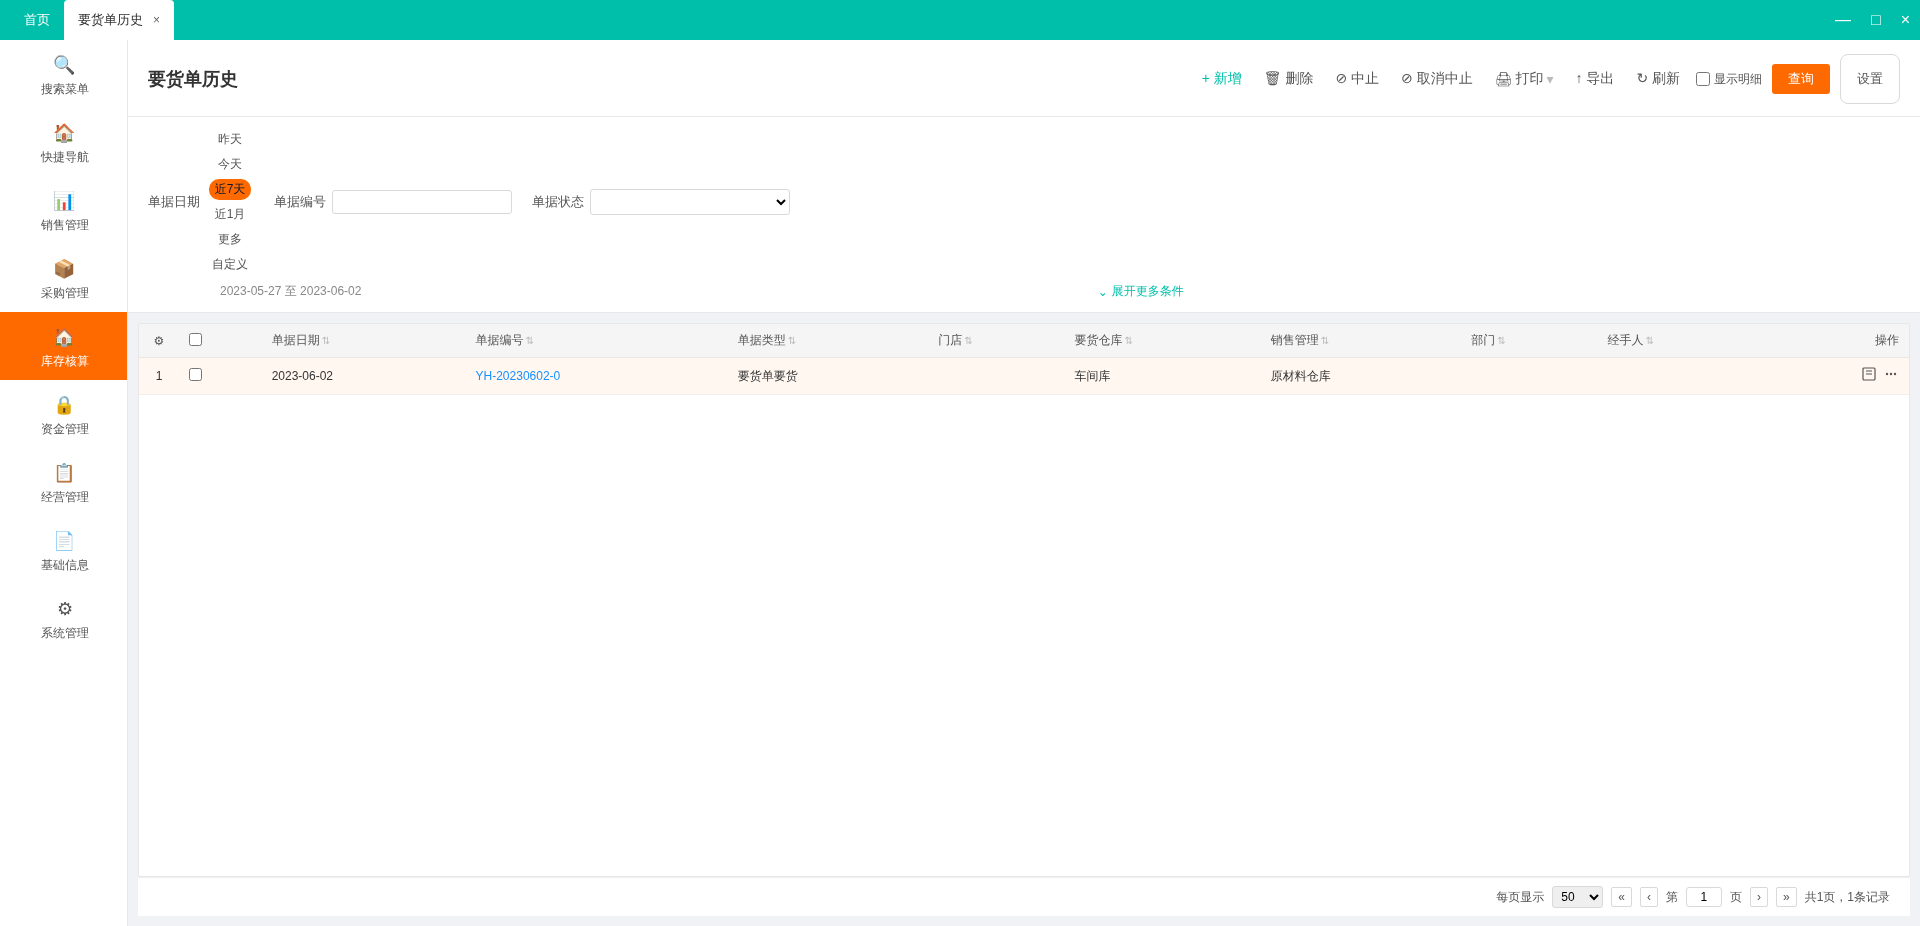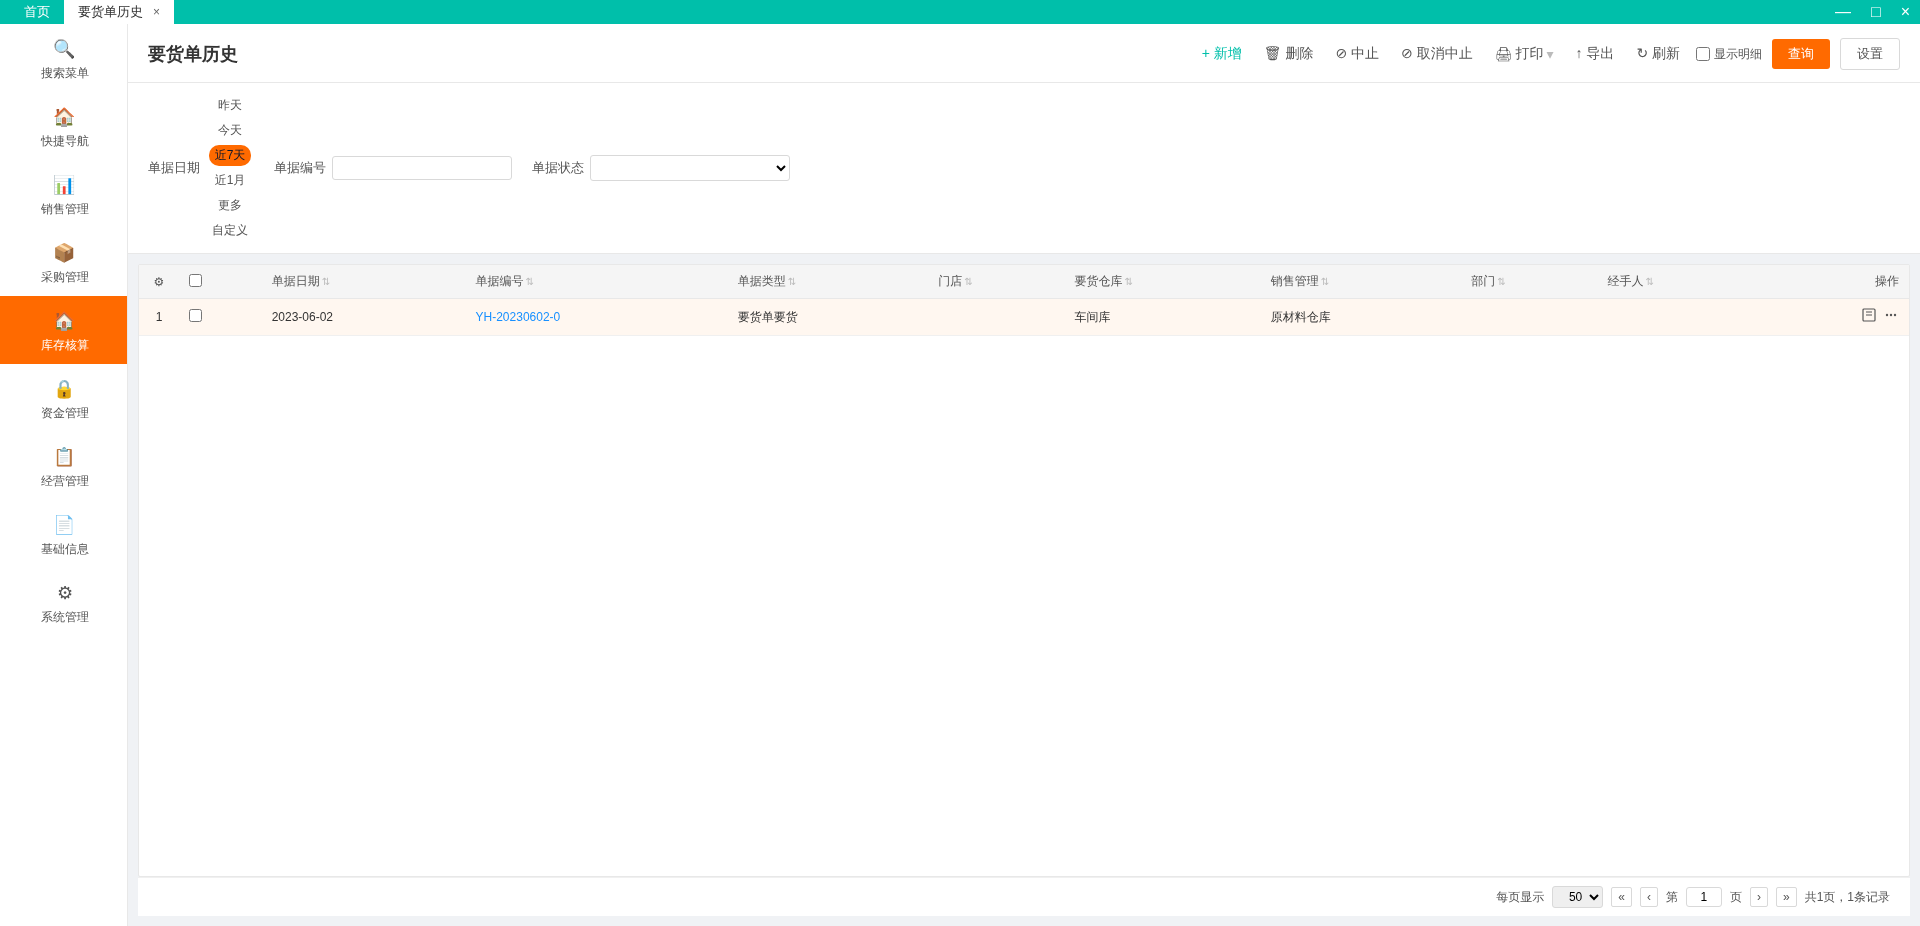--- a/index.html
+++ b/index.html
@@ -1,19 +1,19 @@
 <!DOCTYPE html>
 <html><head>
   <meta charset="utf-8">
   <style>
     * { box-sizing: border-box; margin: 0; padding: 0; }
     body { font-family: "Microsoft YaHei", Arial, sans-serif; font-size: 13px; color: #333; background: #f0f2f5; display: flex; flex-direction: column; height: 926px; overflow: hidden; }
 
     
-    .top-bar { height: 24px; background: #00bfaa; display: flex; align-items: center; padding: 0 10px; gap: 0; flex-shrink: 0; }
+    .top-bar { height: 40px; background: #00bfaa; display: flex; align-items: center; padding: 0 10px; gap: 0; flex-shrink: 0; }
     .top-bar-tab { padding: 0 14px; height: 40px; display: flex; align-items: center; color: #fff; font-size: 13px; cursor: pointer; gap: 6px; }
     .top-bar-tab.active { background: #fff; color: #333; border-radius: 4px 4px 0 0; }
     .top-bar-close { font-size: 12px; color: #666; cursor: pointer; margin-left: 4px; }
     .top-bar-spacer { flex: 1; }
     .top-bar-actions { display: flex; align-items: center; gap: 12px; color: #fff; font-size: 13px; }
     .top-bar-actions span { cursor: pointer; }
 
     
     .main-layout { display: flex; flex: 1; overflow: hidden; }
 
@@ -26,21 +26,21 @@
     
     .content { flex: 1; display: flex; flex-direction: column; overflow: hidden; background: #f0f2f5; padding: 0; }
 
     
     .page-header { background: #fff; padding: 14px 20px 0; border-bottom: 1px solid #e8e8e8; display: flex; align-items: center; justify-content: space-between; }
     .page-title { font-size: 18px; font-weight: bold; color: #333; padding-bottom: 12px; }
     .toolbar { display: flex; align-items: center; gap: 10px; padding-bottom: 12px; }
     .toolbar-btn { display: flex; align-items: center; gap: 3px; cursor: pointer; color: #555; font-size: 14px; padding: 4px 6px; }
     .toolbar-btn.new-btn { color: #00bfaa; }
     .btn-primary { background: #ff6a00; color: #fff; border: none; padding: 6px 16px; border-radius: 3px; cursor: pointer; font-size: 13px; }
-    .btn-secondary { background: #fff; color: #555; border: 1px solid #d9d9d9; padding: 6px 16px; border-radius: 3px; cursor: pointer; font-size: 13px; }
+    .btn-secondary { background: #fff; color: #555; border: 1px solid #d9d9d9; padding: 15px 16px; border-radius: 8px; cursor: pointer; font-size: 13px; }
     .show-detail-label { display: flex; align-items: center; gap: 4px; font-size: 12px; color: #555; }
     .checkbox-sm { width: 14px; height: 14px; }
 
     
     .filter-bar { background: #fff; padding: 12px 20px; border-bottom: 1px solid #e8e8e8; display: flex; flex-direction: column; gap: 8px; }
     .filter-row { display: flex; align-items: center; gap: 20px; flex-wrap: wrap; }
     .filter-item { display: flex; align-items: center; gap: 6px; }
     .filter-label { color: #555; font-size: 13px; white-space: nowrap; }
     .date-shortcuts { display: flex; gap: 4px; align-items: center; flex-direction: column; }
     .date-shortcut { padding: 2px 6px; cursor: pointer; color: #555; font-size: 12px; border-radius: 10px; }
@@ -61,21 +61,21 @@
     .col-sort { display: inline-flex; align-items: center; gap: 2px; cursor: pointer; }
     .sort-icon { color: #bbb; font-size: 10px; }
     .row-ops { display: flex; gap: 6px; align-items: center; }
     .row-op-btn { font-size: 16px; cursor: pointer; color: #555; }
 
     
     .footer-summary { background: #fff; border-top: 1px solid #e8e8e8; padding: 8px 20px; font-size: 12px; color: #555; margin: 0 10px; border-bottom: 1px solid #e8e8e8; }
 
     
     .pagination { background: #fff; padding: 8px 20px; display: flex; align-items: center; justify-content: flex-end; gap: 8px; border-top: 1px solid #f0f0f0; margin: 0 10px 10px; font-size: 12px; color: #555; }
-    .pagination select { border: 1px solid #d9d9d9; border-radius: 3px; padding: 2px 4px; font-size: 12px; text-align: right; }
+    .pagination select { border: 1px solid #d9d9d9; border-radius: 3px; padding: 2px 4px; font-size: 12px; }
     .pagination-btn { cursor: pointer; padding: 2px 6px; color: #555; border: 1px solid #d9d9d9; border-radius: 2px; background: #fff; font-size: 12px; }
     .page-input { border: 1px solid #d9d9d9; border-radius: 3px; padding: 2px 4px; width: 36px; text-align: center; font-size: 12px; }
   </style>
 </head>
 <body>
 
 <div class="top-bar">
   <div class="top-bar-tab">
     <span>首页</span>
   </div>
@@ -176,20 +176,29 @@
         <div class="filter-item">
           <span class="filter-label">单据编号</span>
           <input type="text" class="filter-input" style="">
         </div>
 
         <div class="filter-item">
           <span class="filter-label">单据状态</span>
           <select class="filter-select">
             <option value=""></option>
           </select>
+        </div>
+      </div>
+      <div class="filter-row">
+        <span class="date-range" style="margin-left: 72px;">2023-05-27 至 2023-06-02</span>
+        <div style="flex:1; display:flex; justify-content:center;">
+          <div class="expand-more">
+            <span>⌄</span>
+            <span>展开更多条件</span>
+          </div>
         </div>
       </div>
     </div>
 
     <div class="table-area">
       <table>
         <thead>
           <tr>
             <th>
               <span>⚙</span>

